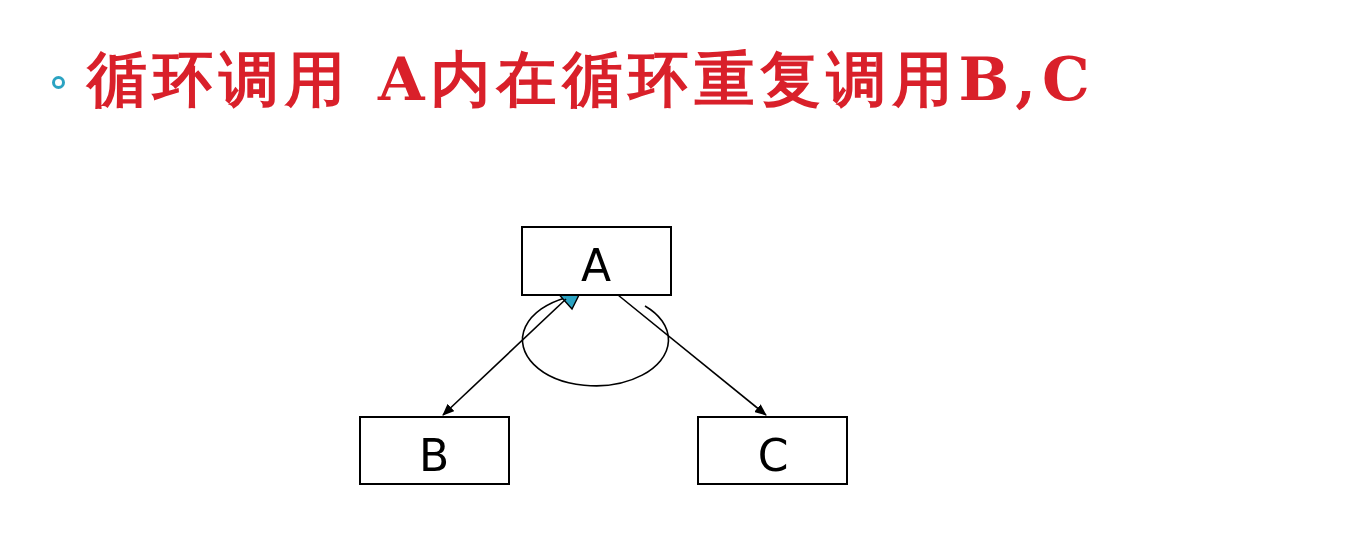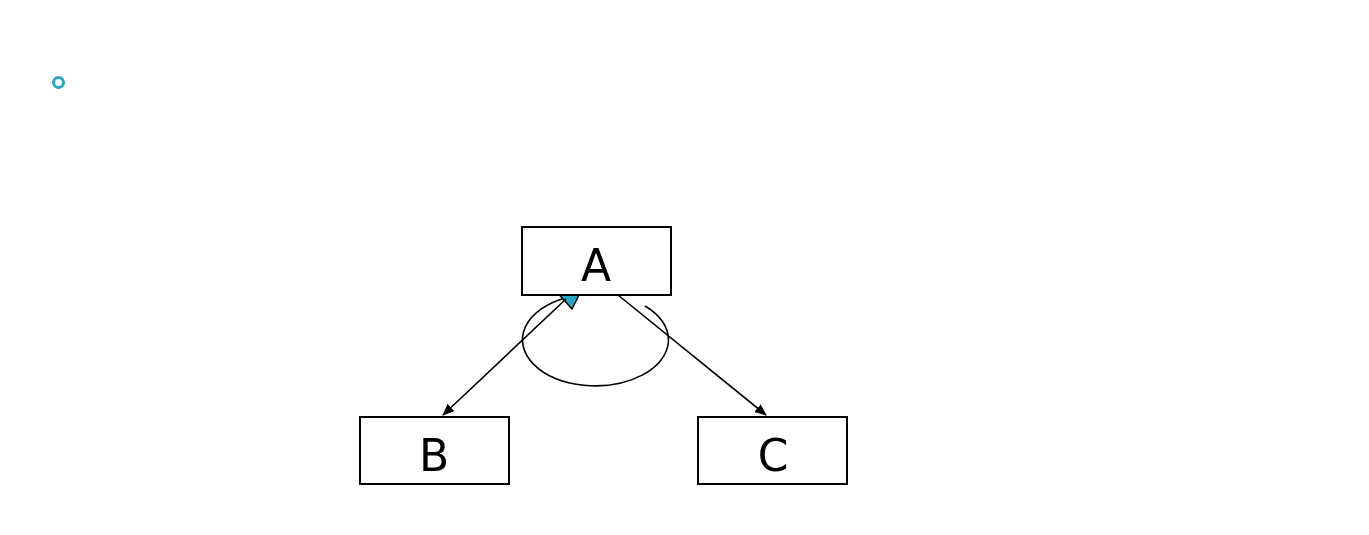--- a/index.html
+++ b/index.html
@@ -58,20 +58,21 @@
       stroke: #000000;
       stroke-width: 1.6;
       fill: none;
     }
   </style>
 </head>
 <body>
 
 <div class="bullet-line">
   <span class="bullet-ring"></span>
+  <span class="title-text">循环调用 A内在循环重复调用B,C</span>
 </div>
 
 <svg class="diagram" width="1369" height="535">
   <defs>
     <marker id="arrow-black" markerWidth="12" markerHeight="10" refX="11" refY="5" orient="auto" markerUnits="userSpaceOnUse">
       <path d="M0,0 L12,5 L0,10 Z" fill="#000000"></path>
     </marker>
   </defs>
 
   <path class="edge" d="M 645 306 A 73 46 0 1 1 565 298"></path>

